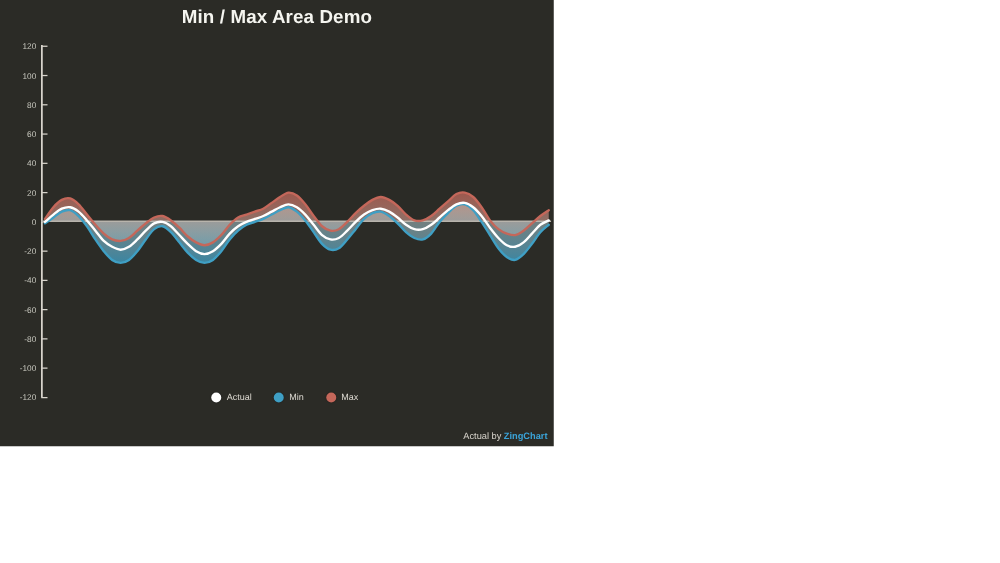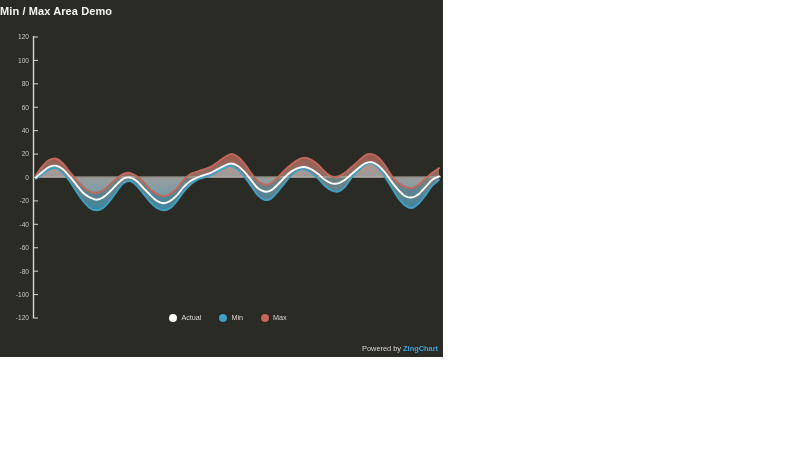--- a/index.html
+++ b/index.html
@@ -20,22 +20,23 @@
     width: 443px;
     height: 357px;
     background: #2b2b26;
     overflow: hidden;
   }
   #chart-title {
     position: absolute;
     left: 0;
     top: 5px;
     width: 443px;
+    text-align: center;
     color: #f5f5f0;
-    font-size: 11px;
+    font-size: 15px;
     font-weight: bold;
     letter-spacing: 0.1px;
     font-family: "Liberation Sans", sans-serif;
   }
   #plot-svg {
     position: absolute;
     left: 0;
     top: 0;
   }
   .axis-label {
@@ -165,16 +166,16 @@
       <span class="legend-marker" style="background: rgb(63, 159, 196);"></span>
       <span class="legend-text">Min</span>
     </div>
     <div class="legend-item">
       <span class="legend-marker" style="background: rgb(196, 103, 90);"></span>
       <span class="legend-text">Max</span>
     </div>
   </div>
 
   <div id="footer">
-    <span>Powered by </span><span class="brand">ZingChart</span>
+    <span>Actual by </span><span class="brand">ZingChart</span>
   </div>
 
 </div>
 
 </body></html>

